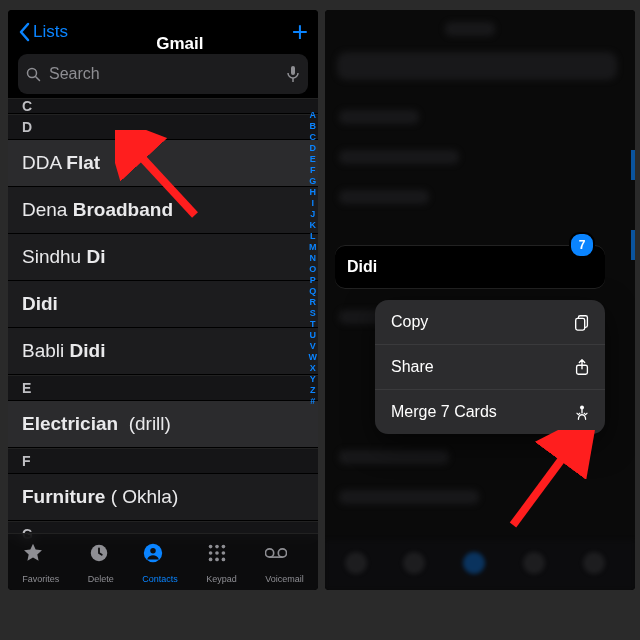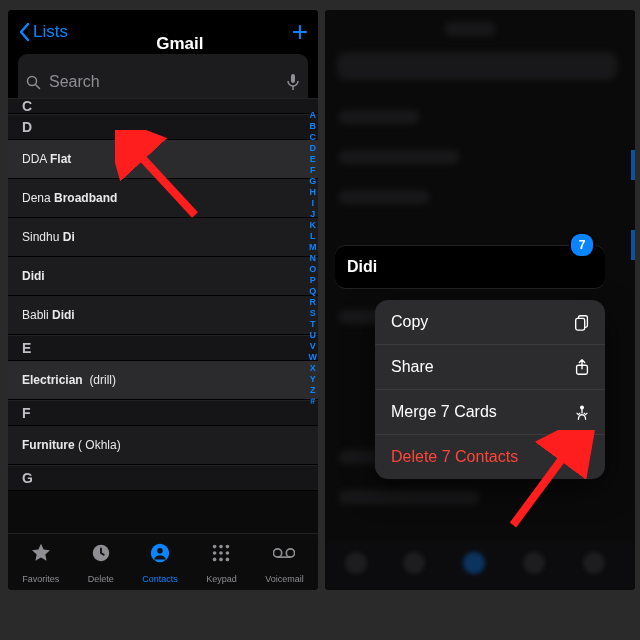--- a/index.html
+++ b/index.html
@@ -29,53 +29,53 @@
   .panel-right{position:absolute;left:325px;top:10px;}
   
   .nav{height:44px;display:flex;align-items:center;justify-content:space-between;padding:0 10px;background:var(--bg);}
   .nav-back{display:flex;align-items:center;color:var(--blue);font-size:17px;gap:3px;}
   .nav-back svg{width:12px;height:20px;}
   .nav-title{font-size:17px;font-weight:600;color:#fff;margin-top:23px;}
   .nav-add{color:var(--blue);font-size:28px;line-height:1;font-weight:300;}
   
   .search-wrap{padding:0 10px 8px;background:var(--bg);}
   .search{
-    display:flex;align-items:center;height:32px;border-radius:9px;background:#1c1c1e;padding:12px 8px;gap:6px;
+    display:flex;align-items:center;height:32px;border-radius:9px;background:#1c1c1e;padding:4px 8px;gap:6px;
   }
   .search input{
     flex:1;background:transparent;border:none;outline:none;color:var(--text);font-size:16px;
   }
   .search input::placeholder{color:var(--muted);}
   .search svg{flex:0 0 auto;}
   
   .list{position:absolute;left:0;right:0;top:88px;bottom:50px;overflow:hidden;background:var(--bg2);}
   .section-header{
     background:var(--header);color:#bfbfc3;font-size:14px;font-weight:600;
     padding:4px 14px;border-top:1px solid #222;border-bottom:1px solid #000;
   }
   .section-header.tiny{padding:2px 14px;line-height:10px;height:10px;overflow:hidden;}
   .row{
-    background:var(--row);padding:12px 14px;font-size:12px;color:var(--text);
+    background:var(--row);padding:12px 14px;font-size:19px;color:var(--text);
     border-bottom:1px solid #000;
   }
   .row b{font-weight:700;}
   .row.selected{background:var(--row-sel);}
   
   .index-bar{
     position:absolute;right:1px;top:100px;display:flex;flex-direction:column;align-items:center;gap:0;
     color:var(--blue);font-size:9px;font-weight:600;letter-spacing:0;line-height:11px;z-index:5;
   }
   .index-bar span{display:block;}
   
   .tabbar{
     position:absolute;left:0;right:0;bottom:0;height:50px;background:#0f0f10cc;border-top:1px solid #222;
     display:flex;justify-content:space-around;align-items:center;padding:4px 0 2px;
     backdrop-filter:blur(6px);
   }
-  .tab{display:flex;flex-direction:column;align-items:center;gap:10px;color:var(--muted);font-size:9px;}
+  .tab{display:flex;flex-direction:column;align-items:flex-start;gap:10px;color:var(--muted);font-size:9px;}
   .tab.active{color:var(--blue);}
   .tab svg{width:22px;height:22px;}
   
   .blur-bg{
     position:absolute;inset:0;background:#0a0a0a;filter:blur(0);overflow:hidden;
   }
   .blur-bg .ghost{
     position:absolute;background:#141416;border-radius:6px;filter:blur(3px);opacity:.9;
   }
   .blur-bg .ghost.text{background:#1a1a1c;}
@@ -280,27 +280,20 @@
           </svg>
       </div>
       <div class="menu-item">
         <span>Merge 7 Cards</span>
         <svg viewBox="0 0 20 20">
             <circle cx="10" cy="5" r="2.2" fill="#fff"></circle>
             <path d="M10 7v4M6 18c0-3 2-5 4-5s4 2 4 5" stroke="#fff" stroke-width="1.5" fill="none" stroke-linecap="round"></path>
             <path d="M4 11l2 2 2-2M16 11l-2 2-2-2" stroke="#fff" stroke-width="1.2" fill="none"></path>
           </svg>
       </div>
-      <div class="menu-item destructive">
-        <span>Delete 7 Contacts</span>
-        <svg viewBox="0 0 20 20">
-            <path d="M4 5h12M8 5V3.5A1 1 0 0 1 9 2.5h2A1 1 0 0 1 12 3.5V5M6 5l1 12a1 1 0 0 0 1 1h4a1 1 0 0 0 1-1l1-12" stroke="#ff453a" stroke-width="1.5" fill="none" stroke-linejoin="round"></path>
-            <line x1="10" y1="8" x2="10" y2="15" stroke="#ff453a" stroke-width="1.3"></line>
-          </svg>
-      </div>
     </div>
   </div>
 
   <svg class="arrow" style="left:115px;top:130px;" width="100" height="100">
     <defs>
         <marker id="ah1" markerWidth="8" markerHeight="8" refX="2" refY="4" orient="auto">
           <path d="M0,0 L8,4 L0,8 z" fill="#ff1e1e"></path>
         </marker>
       </defs>
     <line x1="80" y1="85" x2="18" y2="18" stroke="#ff1e1e" stroke-width="8" marker-end="url(#ah1)"></line>

